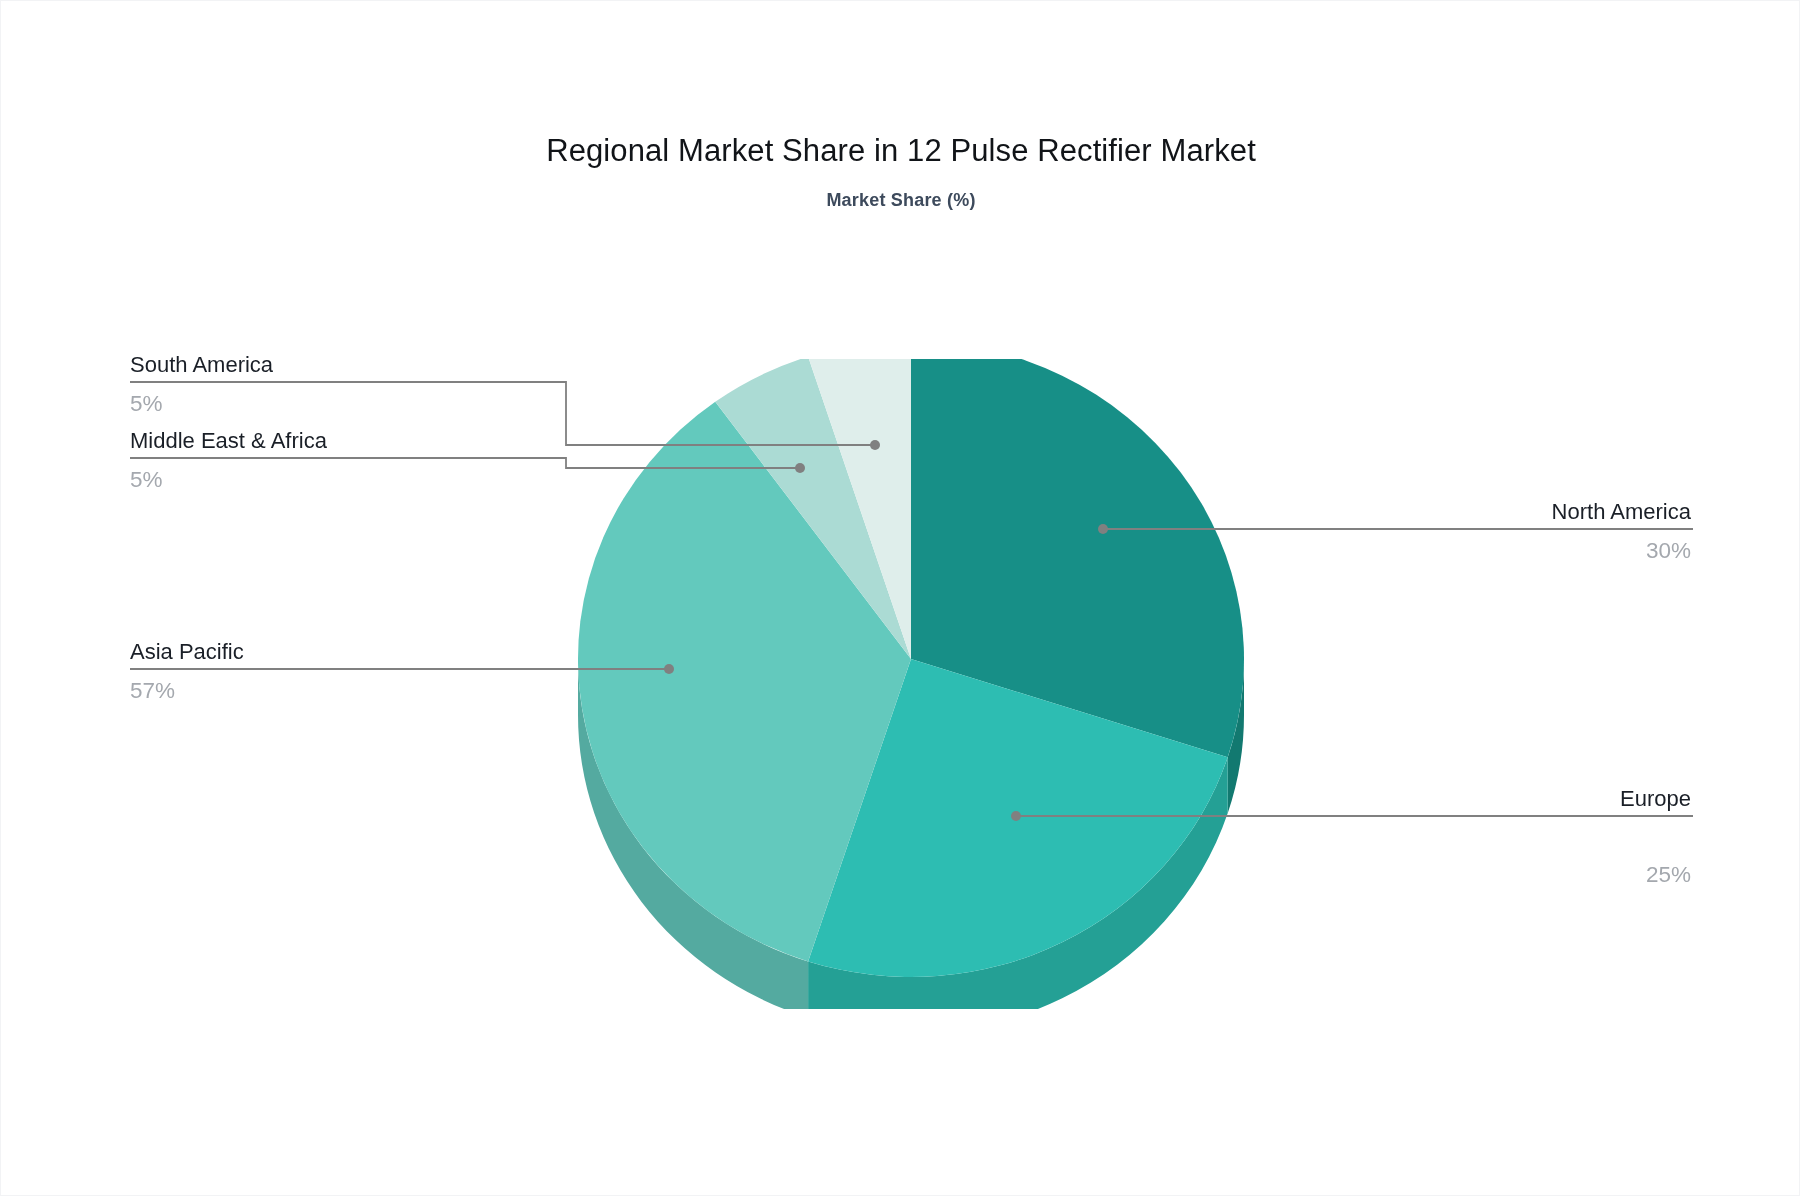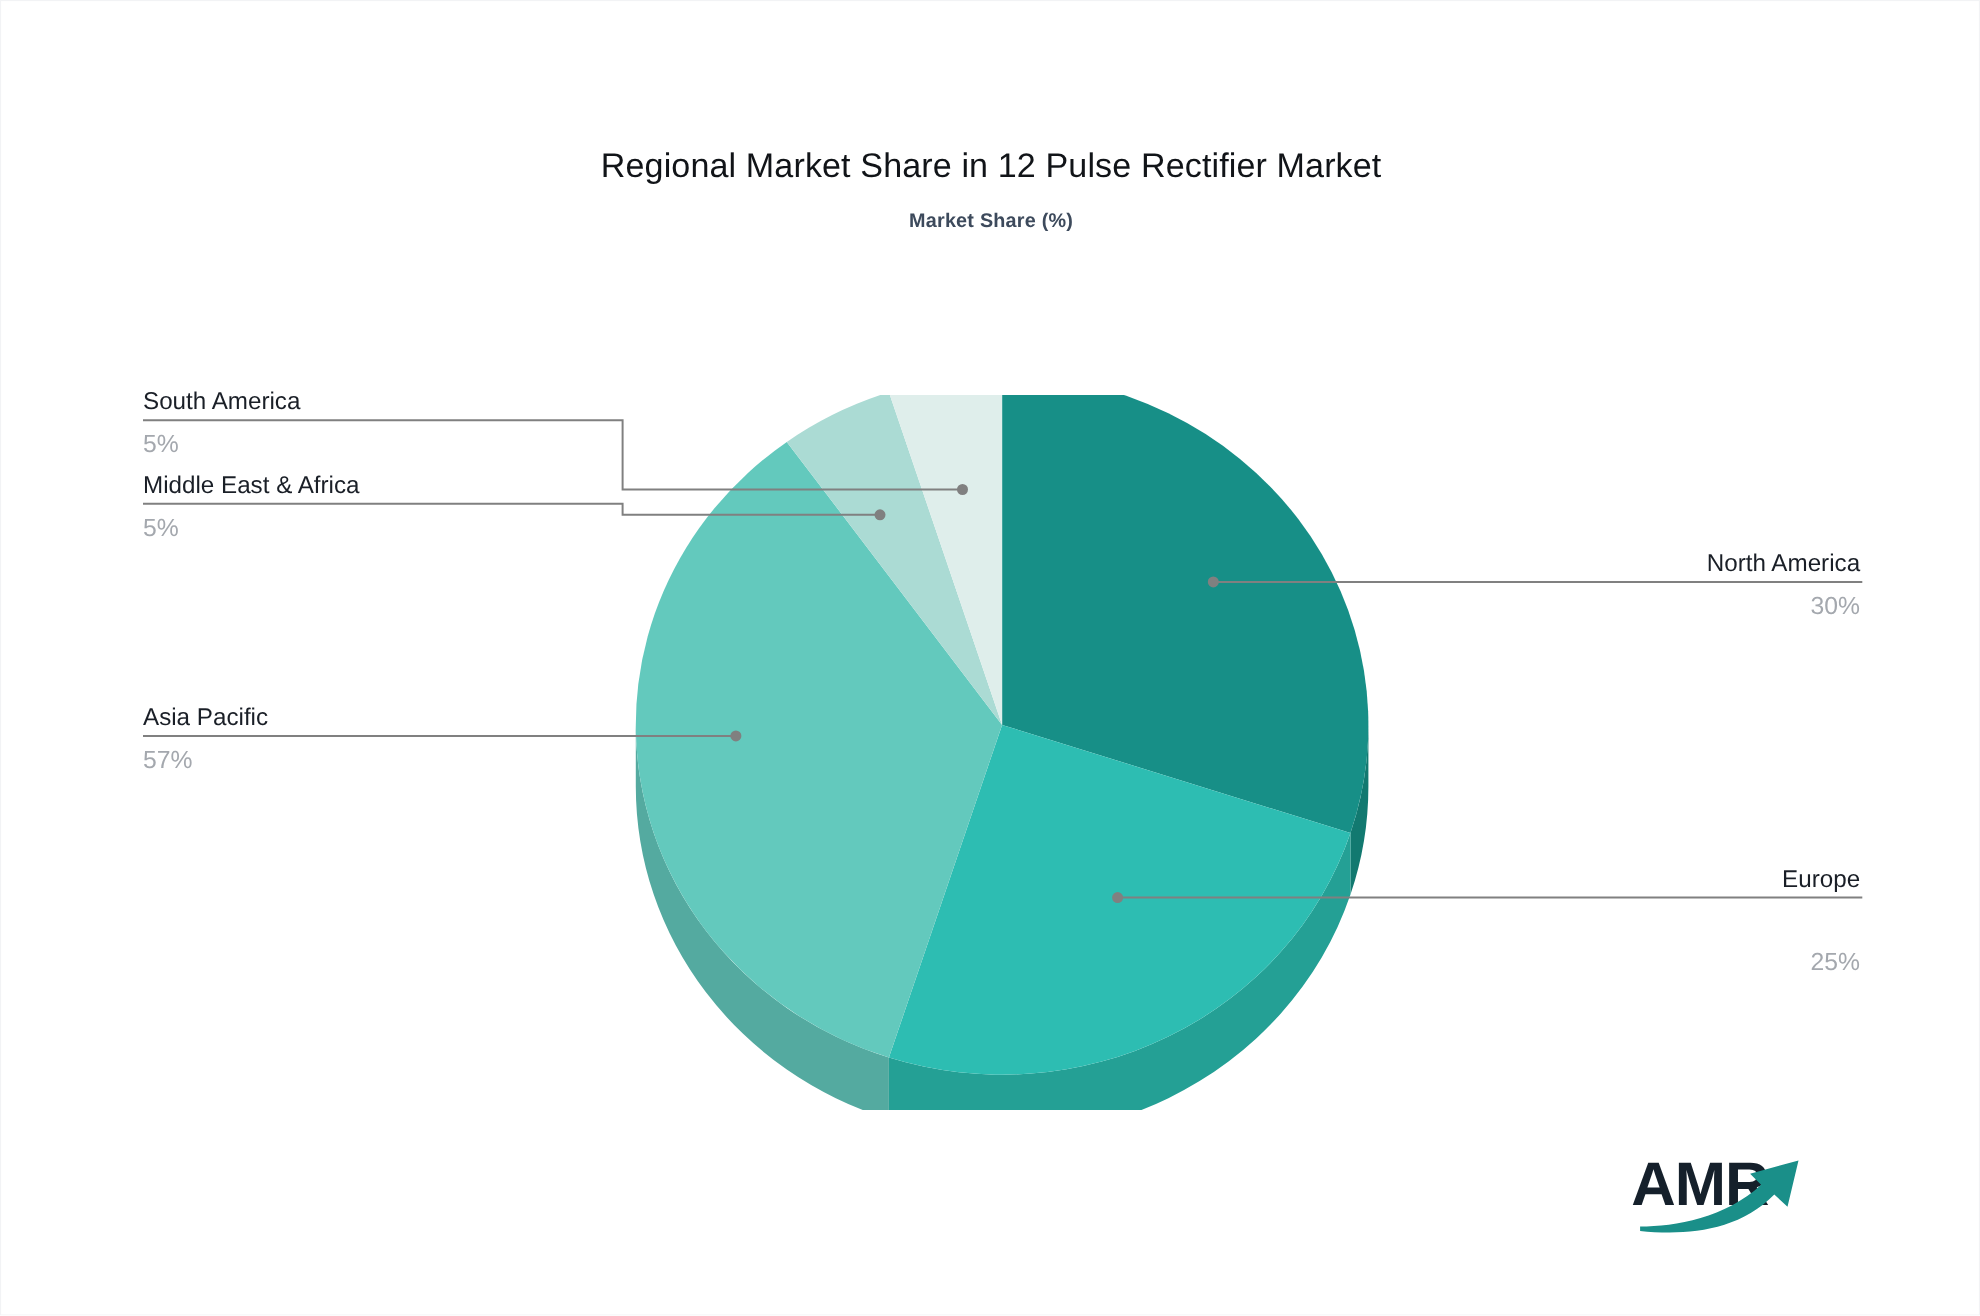--- a/index.html
+++ b/index.html
@@ -183,21 +183,14 @@
     <span class="cl-value">30%</span>
   </div>
 
   <div class="callout right" style="right:108px; top:816px; transform:translateY(-100%);">
     <span class="cl-name">Europe</span>
   </div>
   <div class="callout right" style="right:108px; top:818px;margin-top:37px;">
     <span class="cl-value">25%</span>
   </div>
 
-  <div id="amr-logo">
-    <span class="amr-text">AMR</span>
-    <svg class="amr-swoosh" width="190" height="82" viewBox="0 0 190 82">
-      <path d="M8 74 C 40 74, 86 66, 118 36 L 108 26 L 152 14 L 142 56 L 130 45
-               C 96 80, 46 82, 8 78 Z" fill="#1a8f89"></path>
-    </svg>
-  </div>
 
 </div>
 
 </body></html>

